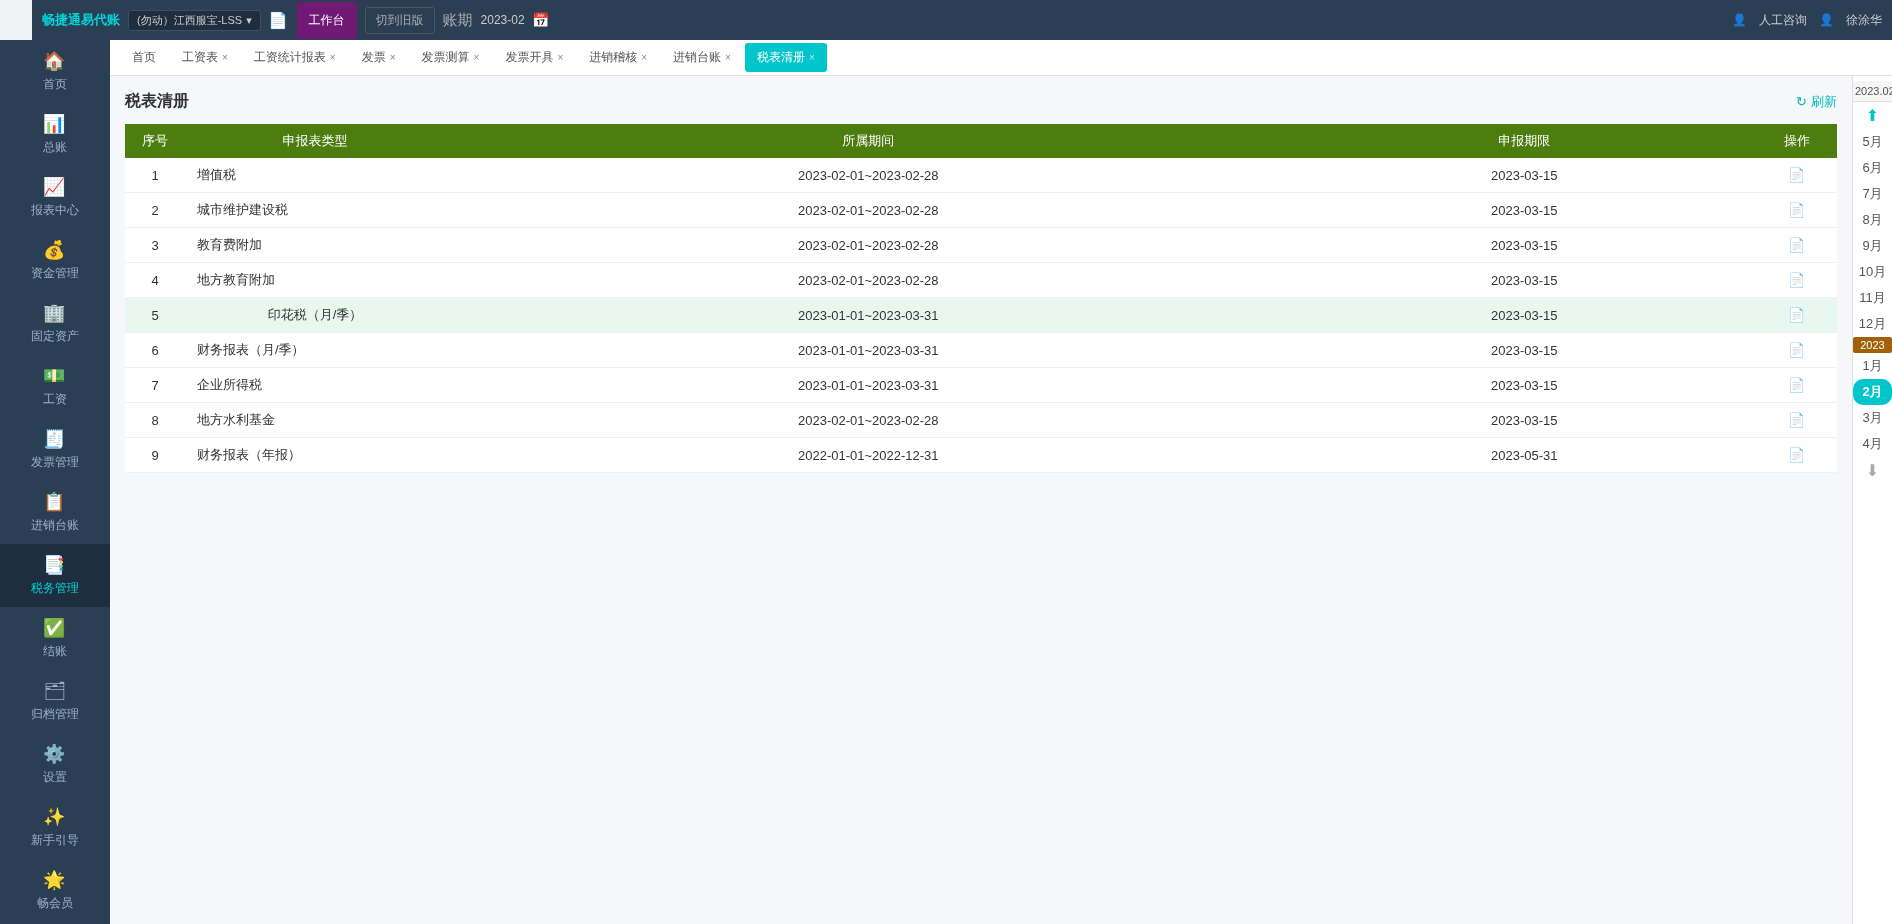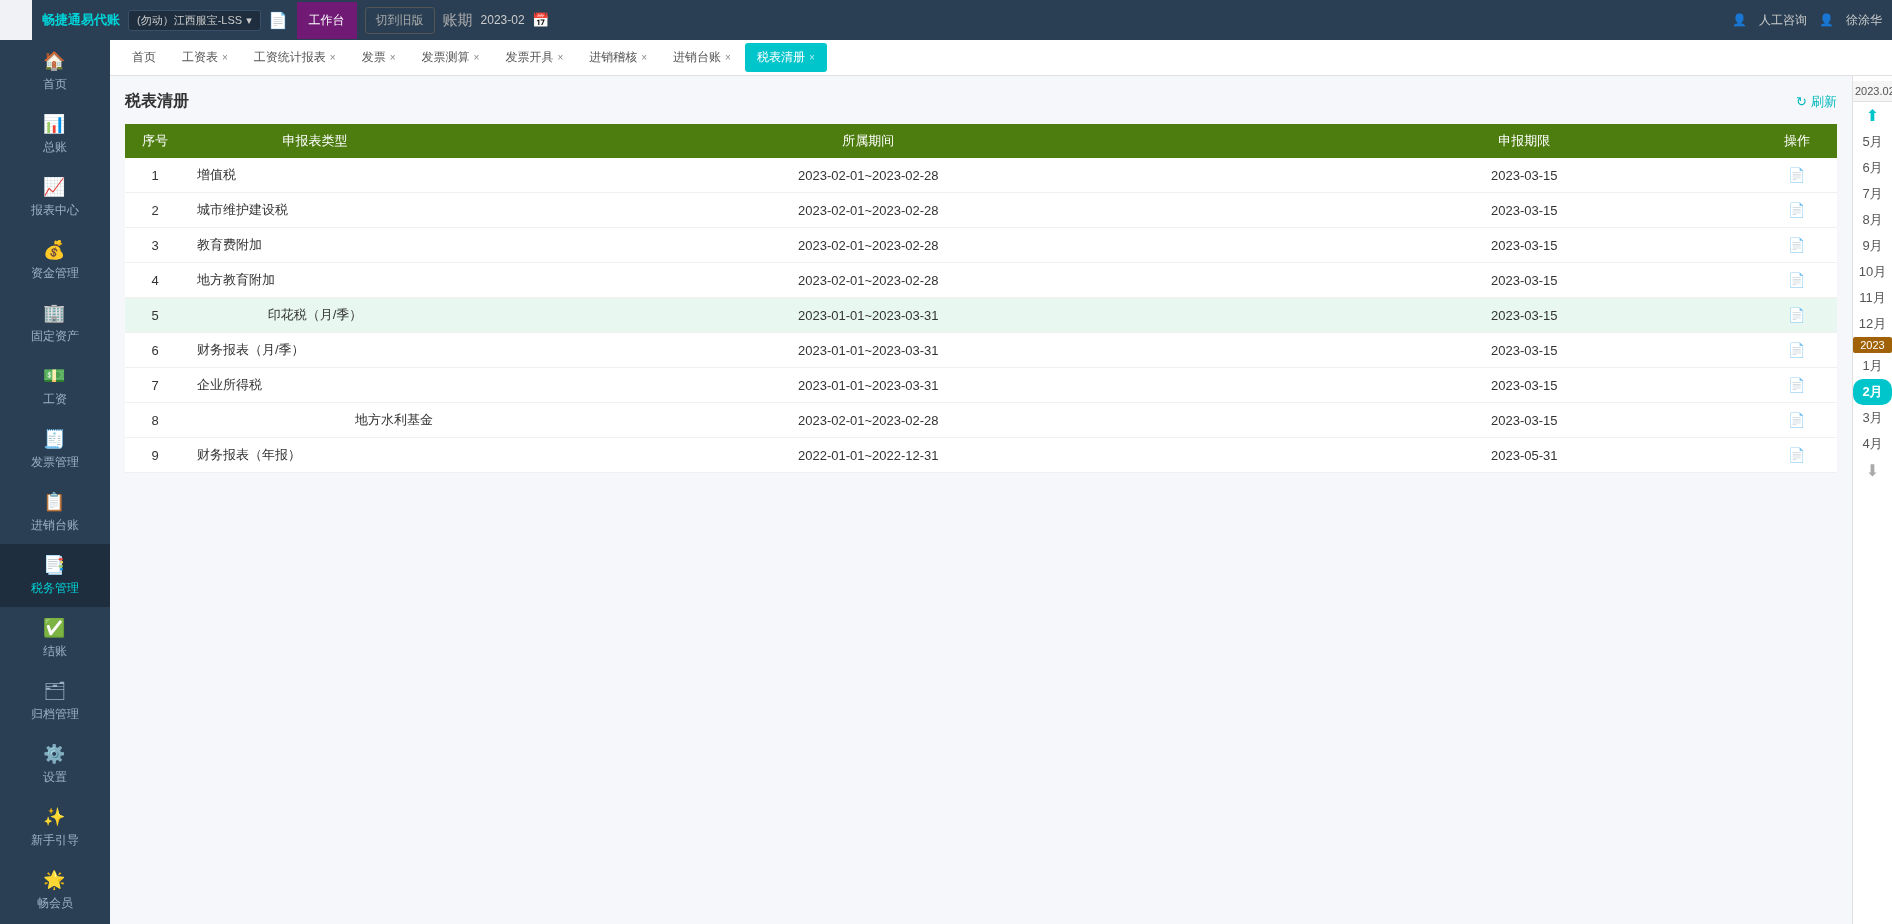--- a/index.html
+++ b/index.html
@@ -458,21 +458,21 @@
   </tr>
               <tr>
     <td>7</td>
     <td style="text-align:left;">企业所得税</td>
     <td>2023-01-01~2023-03-31</td>
     <td>2023-03-15</td>
     <td><span class="action-icon">📄</span></td>
   </tr>
               <tr>
     <td>8</td>
-    <td style="text-align:right;">地方水利基金</td>
+    <td style="text-align:left;">地方水利基金</td>
     <td>2023-02-01~2023-02-28</td>
     <td>2023-03-15</td>
     <td><span class="action-icon">📄</span></td>
   </tr>
               <tr>
     <td>9</td>
     <td style="text-align:left;">财务报表（年报）</td>
     <td>2022-01-01~2022-12-31</td>
     <td>2023-05-31</td>
     <td><span class="action-icon">📄</span></td>

